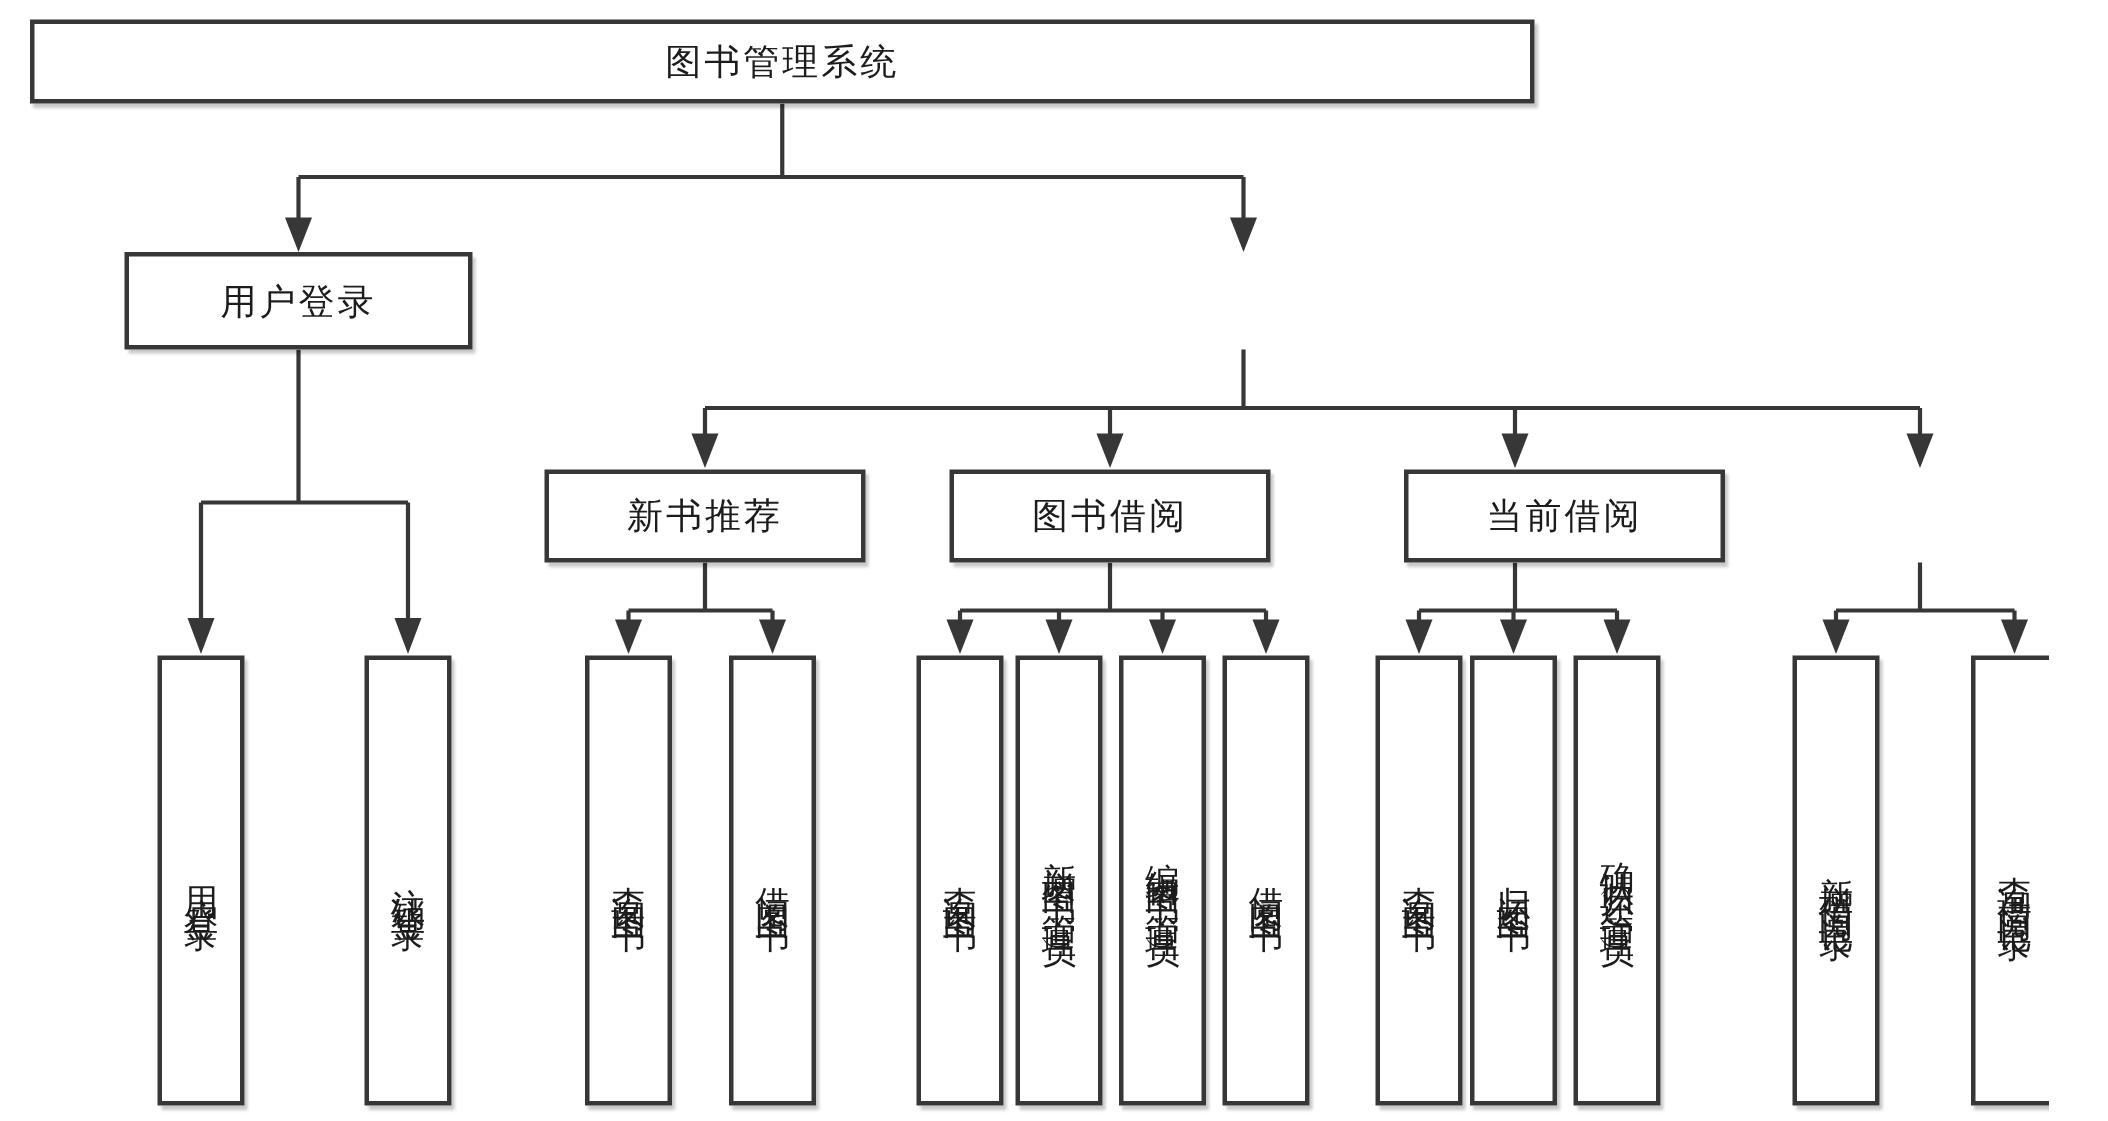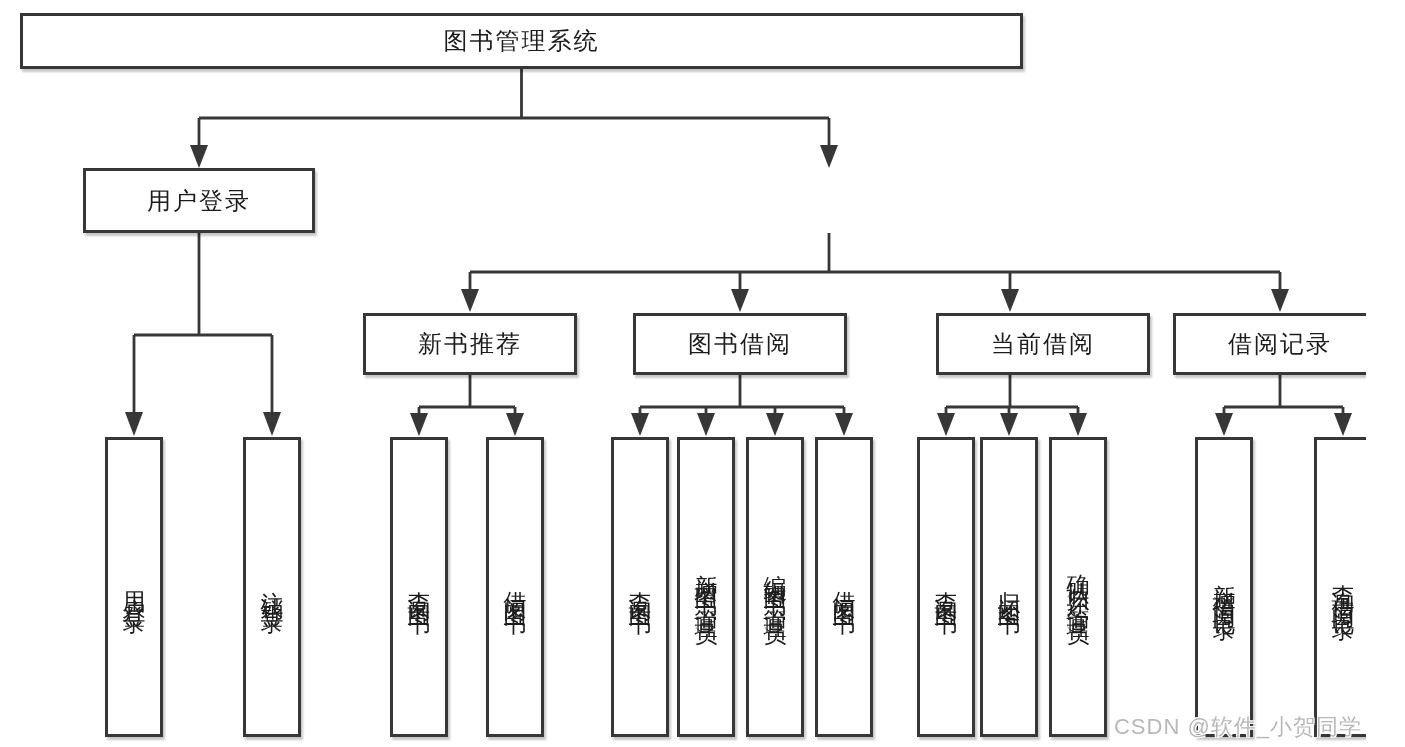--- a/index.html
+++ b/index.html
@@ -117,21 +117,20 @@
     </g>
   </svg>
 
   <div class="hbox" style="left:20px; top:13px; width:1003px; height:56px;">图书管理系统</div>
 
   <div class="hbox" style="left:83px; top:168px; width:232px; height:65px;">用户登录</div>
 
   <div class="hbox" style="left:363px; top:313px; width:214px; height:62px;">新书推荐</div>
   <div class="hbox" style="left:633px; top:313px; width:214px; height:62px;">图书借阅</div>
   <div class="hbox" style="left:936px; top:313px; width:214px; height:62px;">当前借阅</div>
-  <div class="hbox" style="left:1173px; top:313px; width:214px; height:62px;">借阅记录</div>
 
   <div class="vbox" style="left:105px;">
     <span class="vtext">用户登录</span>
   </div>
   <div class="vbox" style="left:243px;">
     <span class="vtext">注销登录</span>
   </div>
 
   <div class="vbox" style="left:390px;">
     <span class="vtext">查询图书</span>
@@ -163,15 +162,14 @@
     <span class="vtext">确认归还（管理员）</span>
   </div>
 
   <div class="vbox" style="left:1195px;">
     <span class="vtext">新增借阅记录</span>
   </div>
   <div class="vbox" style="left:1314px;">
     <span class="vtext">查询借阅记录</span>
   </div>
 
-  <div id="watermark">CSDN @软件_小贺同学</div>
 
 </div>
 
 </body></html>

